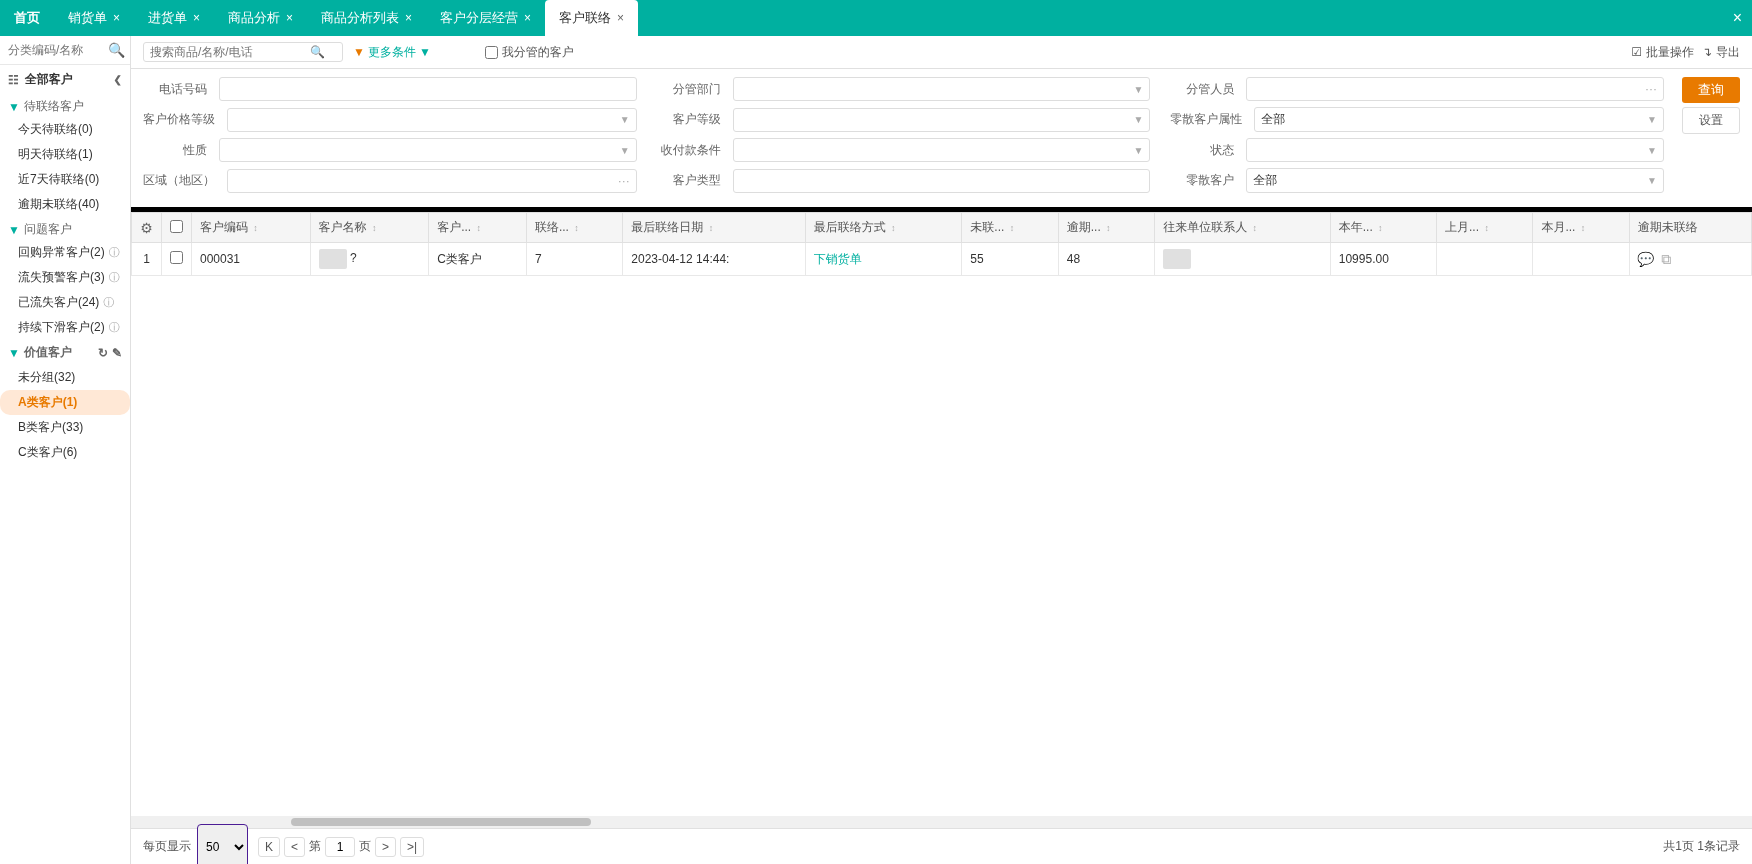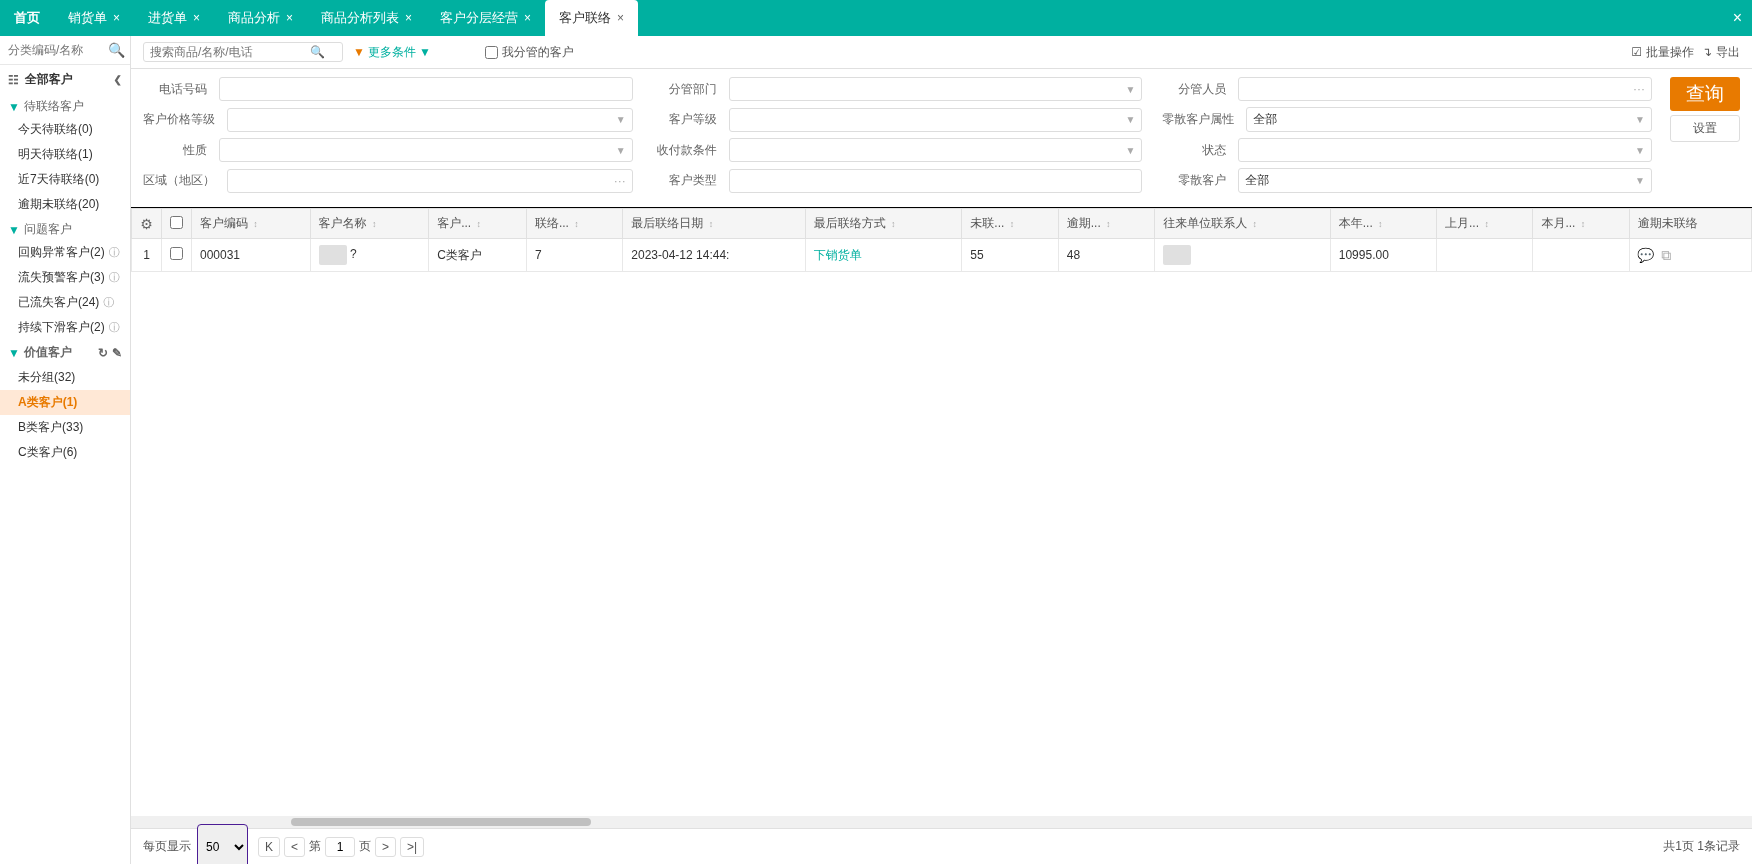--- a/index.html
+++ b/index.html
@@ -79,21 +79,21 @@
       align-items: center;
     }
     .sidebar-group-label .triangle { margin-right: 4px; color: #00b0a0; }
     .sidebar-item {
       padding: 4px 8px 4px 18px;
       color: #333;
       cursor: pointer;
       display: flex;
       align-items: center;
     }
-    .sidebar-item.active { background: #ffe8d6; color: #e87a00; font-weight: bold; }
+    .sidebar-item.active { background: #ffe8d6; color: #e87a00; font-weight: bold; border-radius: 10px; }
     .sidebar-item .info-icon { margin-left: 4px; color: #aaa; font-size: 11px; }
     .sidebar-sub-group {
       display: flex;
       align-items: center;
       padding: 4px 8px;
       color: #666;
       font-size: 11px;
       font-weight: bold;
     }
     .sidebar-sub-group .triangle { margin-right: 4px; color: #00b0a0; }
@@ -161,21 +161,21 @@
       align-items: center;
       gap: 4px;
       color: #555;
       cursor: pointer;
       font-size: 12px;
     }
 
     
     .advanced-filter {
       background: #fff;
-      border-bottom: 1px solid #000000;
+      border-bottom: 5px solid #000000;
       padding: 8px 12px;
     }
     .filter-row {
       display: flex;
       align-items: center;
       margin-bottom: 6px;
       gap: 0;
     }
     .filter-cell {
       display: flex;
@@ -208,21 +208,21 @@
     .filter-input .dropdown-arrow { color: #aaa; font-size: 10px; }
     .filter-input .dots-action { color: #aaa; font-size: 12px; cursor: pointer; }
     .filter-divider { width: 20px; }
     .action-btn-orange {
       background: #e87a00;
       color: #fff;
       border: none;
       border-radius: 3px;
       padding: 4px 16px;
       cursor: pointer;
-      font-size: 19px;
+      font-size: 13px;
     }
     .action-btn-outline {
       background: #fff;
       color: #555;
       border: 1px solid #ddd;
       border-radius: 3px;
       padding: 4px 12px;
       cursor: pointer;
       font-size: 12px;
     }
@@ -371,21 +371,21 @@
       <span class="collapse-icon">❮</span>
     </div>
 
     <div class="sidebar-group-label">
       <span class="triangle">▼</span>
       <span>待联络客户</span>
     </div>
     <div class="sidebar-item">今天待联络(0)</div>
     <div class="sidebar-item">明天待联络(1)</div>
     <div class="sidebar-item">近7天待联络(0)</div>
-    <div class="sidebar-item">逾期未联络(20)</div>
+    <div class="sidebar-item">逾期未联络(40)</div>
 
     <div class="sidebar-group-label">
       <span class="triangle">▼</span>
       <span>问题客户</span>
     </div>
     <div class="sidebar-item">回购异常客户(2) <span class="info-icon">ⓘ</span></div>
     <div class="sidebar-item">流失预警客户(3) <span class="info-icon">ⓘ</span></div>
     <div class="sidebar-item">已流失客户(24) <span class="info-icon">ⓘ</span></div>
     <div class="sidebar-item">持续下滑客户(2) <span class="info-icon">ⓘ</span></div>
 

